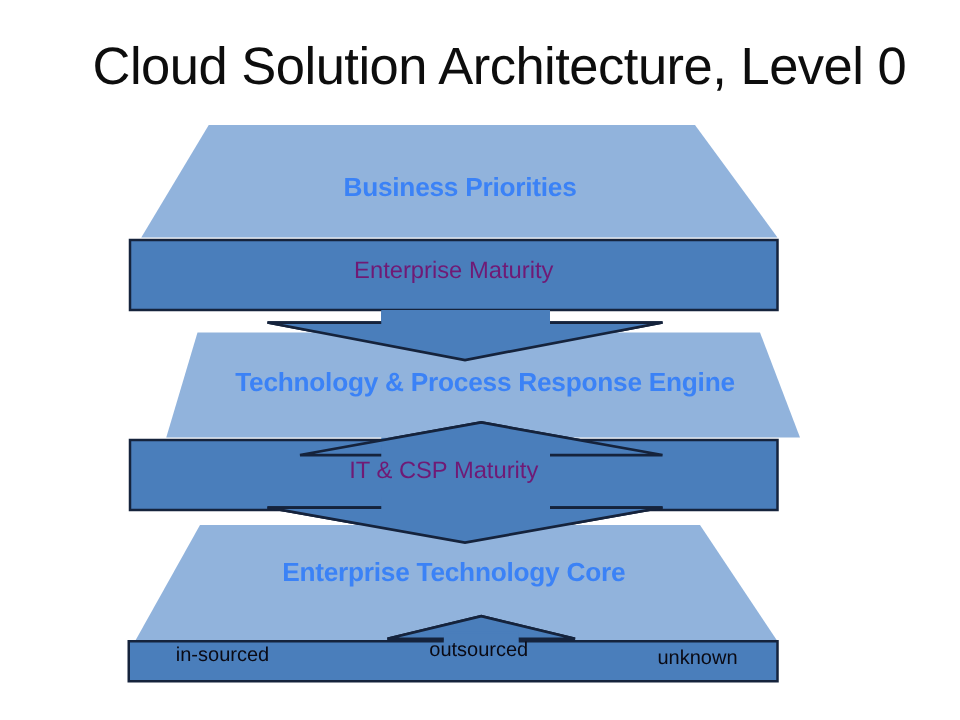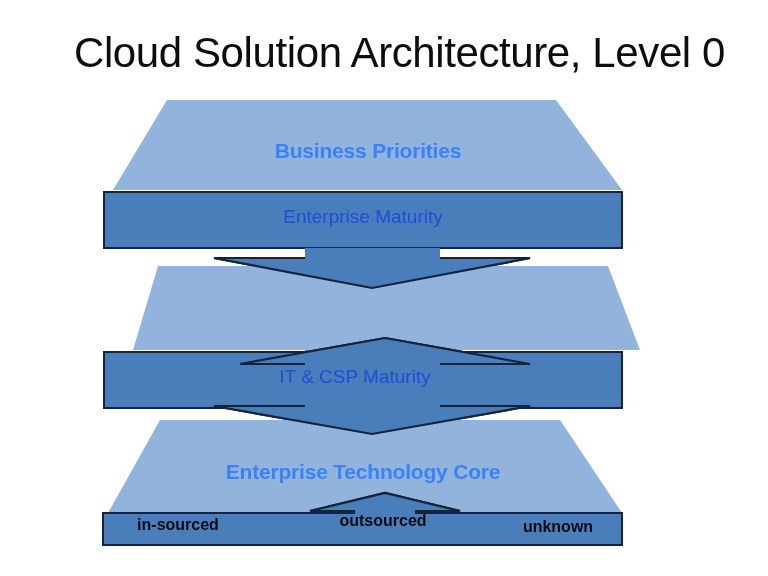--- a/index.html
+++ b/index.html
@@ -51,31 +51,31 @@
     font-family: "Liberation Sans", sans-serif;
     font-weight: bold;
     font-size: 21px;
     color: #3b82f6;
     letter-spacing: -0.2px;
   }
   .bar-label {
     font-family: "Liberation Sans", sans-serif;
     font-weight: 400;
     font-size: 19px;
-    color: #1d4ed8;
+    color: #701a75;
   }
   .source-label {
     font-family: "Liberation Sans", sans-serif;
-    font-weight: 700;
+    font-weight: 400;
     font-size: 16px;
     color: #0a0a14;
   }
   #lbl-business   { left: 113px; top: 139px; width: 510px; }
   #lbl-techproc   { left: 133px; top: 295px; width: 510px; }
-  #lbl-entcore    { left: 108px; top: 460px; width: 510px; }
+  #lbl-entcore    { left: 108px; top: 447px; width: 510px; }
   #lbl-entmat     { left: 104px; top: 206px; width: 518px; }
   #lbl-itcsp      { left: 104px; top: 366px; width: 502px; }
   #lbl-insourced  { left:  98px; top: 516px; width: 160px; }
   #lbl-outsourced { left: 288px; top: 512px; width: 190px; }
   #lbl-unknown    { left: 478px; top: 518px; width: 160px; }
 </style>
 </head>
 <body>
 
 <div id="slide">
@@ -134,20 +134,21 @@
     <rect x="355" y="507" width="60" height="10" fill="#4a7ebb" stroke="none"></rect>
     <polygon points="385,493 460,511 415,511 415,505 355,505 355,511 310,511" fill="#4a7ebb" stroke="none"></polygon>
     <polyline points="415,511 460,511 385,493 310,511 355,511" fill="none" stroke="#15233c" stroke-width="2.2"></polyline>
 
   </svg>
 
   <div class="shape-label trap-label" id="lbl-business">Business Priorities</div>
 
   <div class="shape-label bar-label" id="lbl-entmat">Enterprise Maturity</div>
 
+  <div class="shape-label trap-label" id="lbl-techproc">Technology &amp; Process Response Engine</div>
 
   <div class="shape-label bar-label" id="lbl-itcsp">IT &amp; CSP Maturity</div>
 
   <div class="shape-label trap-label" id="lbl-entcore">Enterprise Technology Core</div>
 
   <div class="shape-label source-label" id="lbl-insourced">in-sourced</div>
 
   <div class="shape-label source-label" id="lbl-unknown">unknown</div>
 
   <div class="shape-label source-label" id="lbl-outsourced">outsourced</div>

